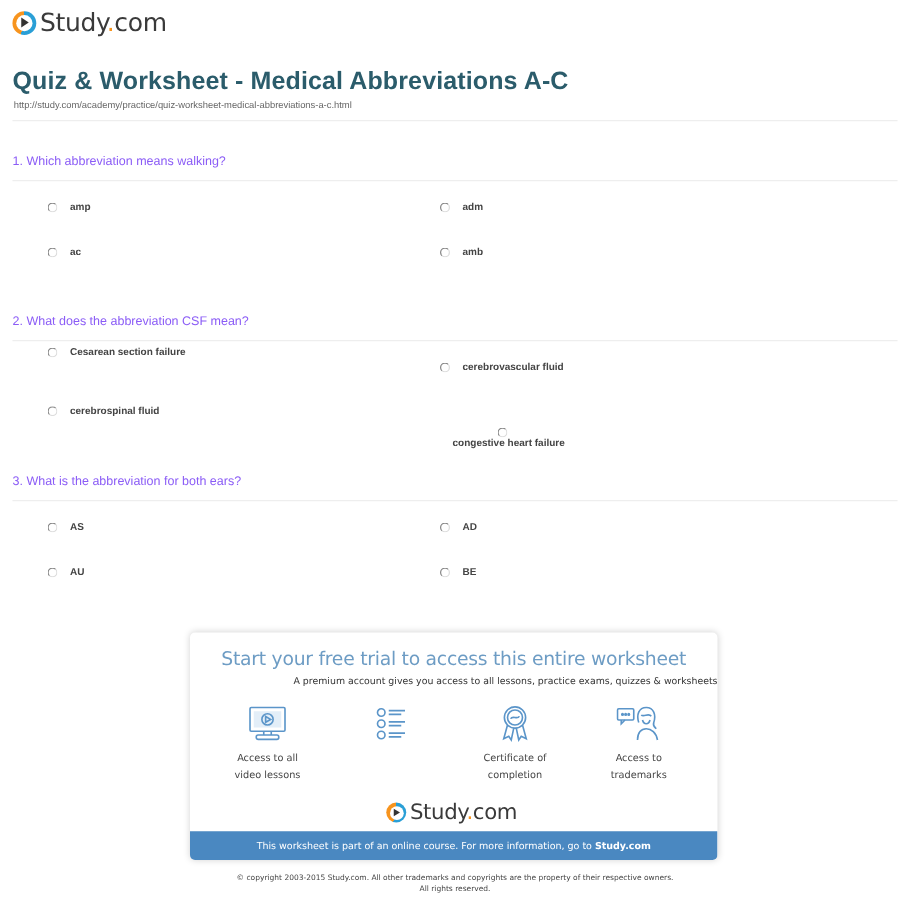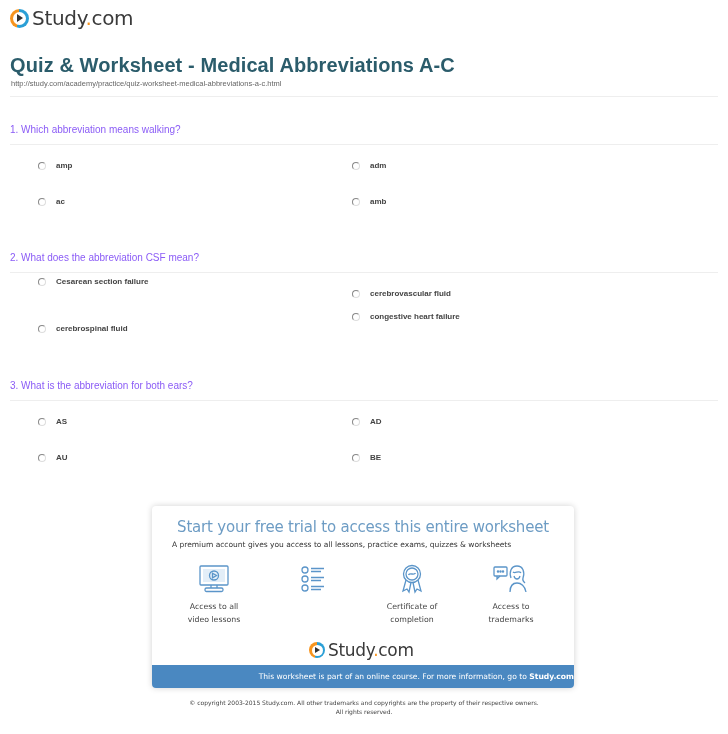--- a/index.html
+++ b/index.html
@@ -21,30 +21,30 @@
 
     .question { position: absolute; left: 10px; right: 10px; }
     .question .qtext { font-size: 10px; color: #8b5cf6; padding-left: 0; height: 18px; }
     .question .qline { height: 1px; background: #eeeeee; margin-top: 2px; }
     .answer { position: absolute; display: flex; align-items: center; }
     .radio { width: 8px; height: 8px; border-radius: 50%; border: 1.5px solid #888; border-right-color: #ddd; border-bottom-color: #ddd; background: #fff; }
     .answer .label { margin-left: 10px; font-size: 8px; color: #444; font-weight: bold; }
 
     .card { position: absolute; left: 152px; top: 506px; width: 422px; height: 182px; background: #fff; border-radius: 4px; box-shadow: 0 0 6px rgba(0,0,0,0.18); overflow: hidden; }
     .card .headline { position: absolute; left: 0; right: 0; top: 12px; text-align: center; font-family: "DejaVu Sans", sans-serif; font-size: 15px; color: #6d9cc4; font-weight: normal; letter-spacing: -0.2px; }
-    .card .sub { position: absolute; left: 0; right: 0; top: 34px; text-align: left; font-family: "DejaVu Sans", sans-serif; font-size: 7.5px; color: #333; padding-left: 20px; }
+    .card .sub { position: absolute; left: 0; right: 0; top: 34px; text-align: right; font-family: "DejaVu Sans", sans-serif; font-size: 7.5px; color: #333; padding-left: 20px; }
     .feature { position: absolute; top: 58px; width: 100px; text-align: center; }
     .feature svg { display: block; margin: 0 auto; }
     .feature .flabel { margin-top: 6px; font-family: "DejaVu Sans", sans-serif; font-size: 7.8px; line-height: 13px; color: #444; white-space: pre-line; }
     #card-logo { left: 157px; top: 134px; }
     #card-logo .word { font-size: 17px; }
     #card-logo .mark { width: 16px; height: 16px; }
     #card-logo .mark::before { left: 2.5px; top: 2.5px; width: 11px; height: 11px; }
     #card-logo .mark::after { left: 6px; top: 4.5px; border-left: 5px solid #333; border-top: 3.5px solid transparent; border-bottom: 3.5px solid transparent; }
-    .card .bar { position: absolute; left: 0; right: 0; bottom: 0; height: 23px; background: #4a88c1; color: #fff; font-family: "DejaVu Sans", sans-serif; font-size: 7.6px; text-align: right; line-height: 23px; }
+    .card .bar { position: absolute; left: 0; right: 0; bottom: 0; height: 23px; background: #4a88c1; color: #fff; font-family: "DejaVu Sans", sans-serif; font-size: 7.6px; text-align: center; line-height: 23px; }
     .card .bar b { font-weight: bold; }
 
     .copyright { position: absolute; left: 0; right: 0; top: 698px; text-align: center; font-family: "DejaVu Sans", sans-serif; font-size: 6px; color: #444; line-height: 9px; }
   </style>
 </head>
 <body>
 
 <div class="logo" id="top-logo">
   <span class="mark"></span>
   <span class="word"><span>Study</span><span class="dot">.</span><span>com</span></span>
@@ -84,21 +84,21 @@
     <span class="label">Cesarean section failure</span>
   </div>
 <div class="answer" style="left:352px; top:289px;">
     <span class="radio"></span>
     <span class="label">cerebrovascular fluid</span>
   </div>
 <div class="answer" style="left:38px; top:324px;">
     <span class="radio"></span>
     <span class="label">cerebrospinal fluid</span>
   </div>
-<div class="answer" style="left:352px; top:312px;">
+<div class="answer" style="left:352px; top:342px;flex-direction:column;">
     <span class="radio"></span>
     <span class="label">congestive heart failure</span>
   </div>
 
 <div class="question" style="top:380px;">
   <div class="qtext">3. What is the abbreviation for both ears?</div>
   <div class="qline"></div>
 </div>
 <div class="answer" style="left:38px; top:417px;">
     <span class="radio"></span>

